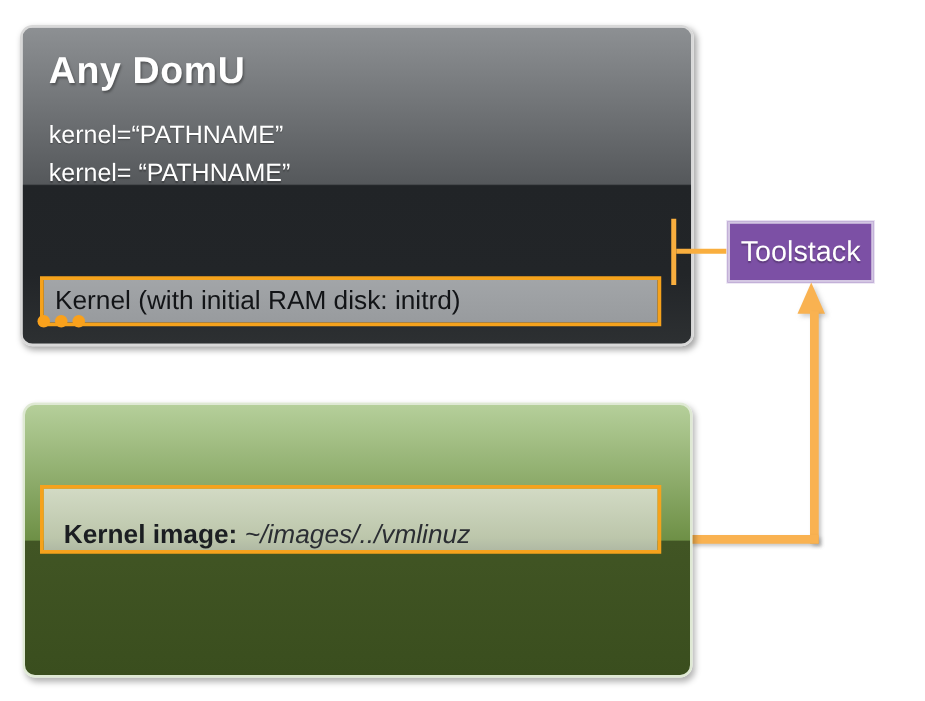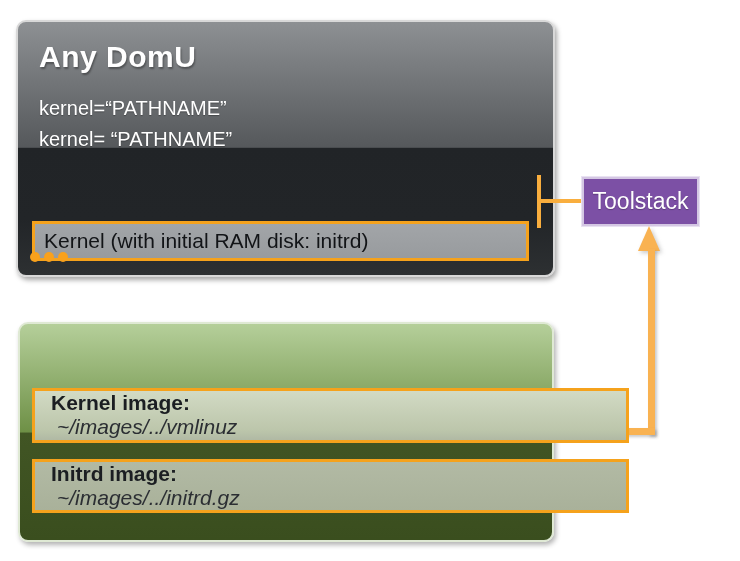--- a/index.html
+++ b/index.html
@@ -60,23 +60,23 @@
     position:absolute;left:18px;top:322px;width:536px;height:220px;
     border-radius:10px;border:2px solid #dfe9d4;box-sizing:border-box;
     background:linear-gradient(180deg,#b5cf9a 0%,#6e9046 50%,#415524 50.5%,#3a4e1e 100%);
     box-shadow:2px 3px 5px rgba(0,0,0,0.3);
   }
   .dom0-title{
     position:absolute;left:18px;top:14px;color:#ffffff;font-size:26px;font-weight:bold;
     text-shadow:1px 2px 2px rgba(0,0,0,0.35);letter-spacing:0.5px;
   }
   .file-box{
-    position:absolute;left:12px;width:597px;box-sizing:border-box;
-    border:3px solid #f5a21c;display:flex;align-items:flex-start;padding-left:16px;
-    color:#23262a;font-size:21px;flex-direction:column;
+    position:absolute;left:12px;width:497px;box-sizing:border-box;
+    border:3px solid #f5a21c;display:flex;align-items:flex-end;padding-left:16px;
+    color:#23262a;font-size:21px;
   }
   .file-box .lbl{font-weight:bold;color:#1b1e22;}
   .file-box .path{margin-left:6px;color:#2b2e33;font-style:italic;}
   .file-box1{top:64px;height:55px;background:linear-gradient(180deg,#d2dac4 0%,#bcc6ab 80%,#b0b9a4 100%);}
   .file-box2{top:135px;height:54px;background:linear-gradient(180deg,#b2baa4 0%,#a9b19a 100%);}
 </style>
 </head>
 <body>
 
 <div class="stage">
@@ -106,19 +106,15 @@
 
   <div class="arrow-head"></div>
   <div class="arrow-shaft-v"></div>
   <div class="arrow-shaft-h"></div>
 
   <div class="dom0-box">
     <div class="file-box file-box1">
       <span class="lbl">Kernel image:</span>
       <span class="path">~/images/../vmlinuz</span>
     </div>
-    <div class="file-box file-box2">
-      <span class="lbl">Initrd image:</span>
-      <span class="path">~/images/../initrd.gz</span>
-    </div>
   </div>
 
 </div>
 
 </body></html>

